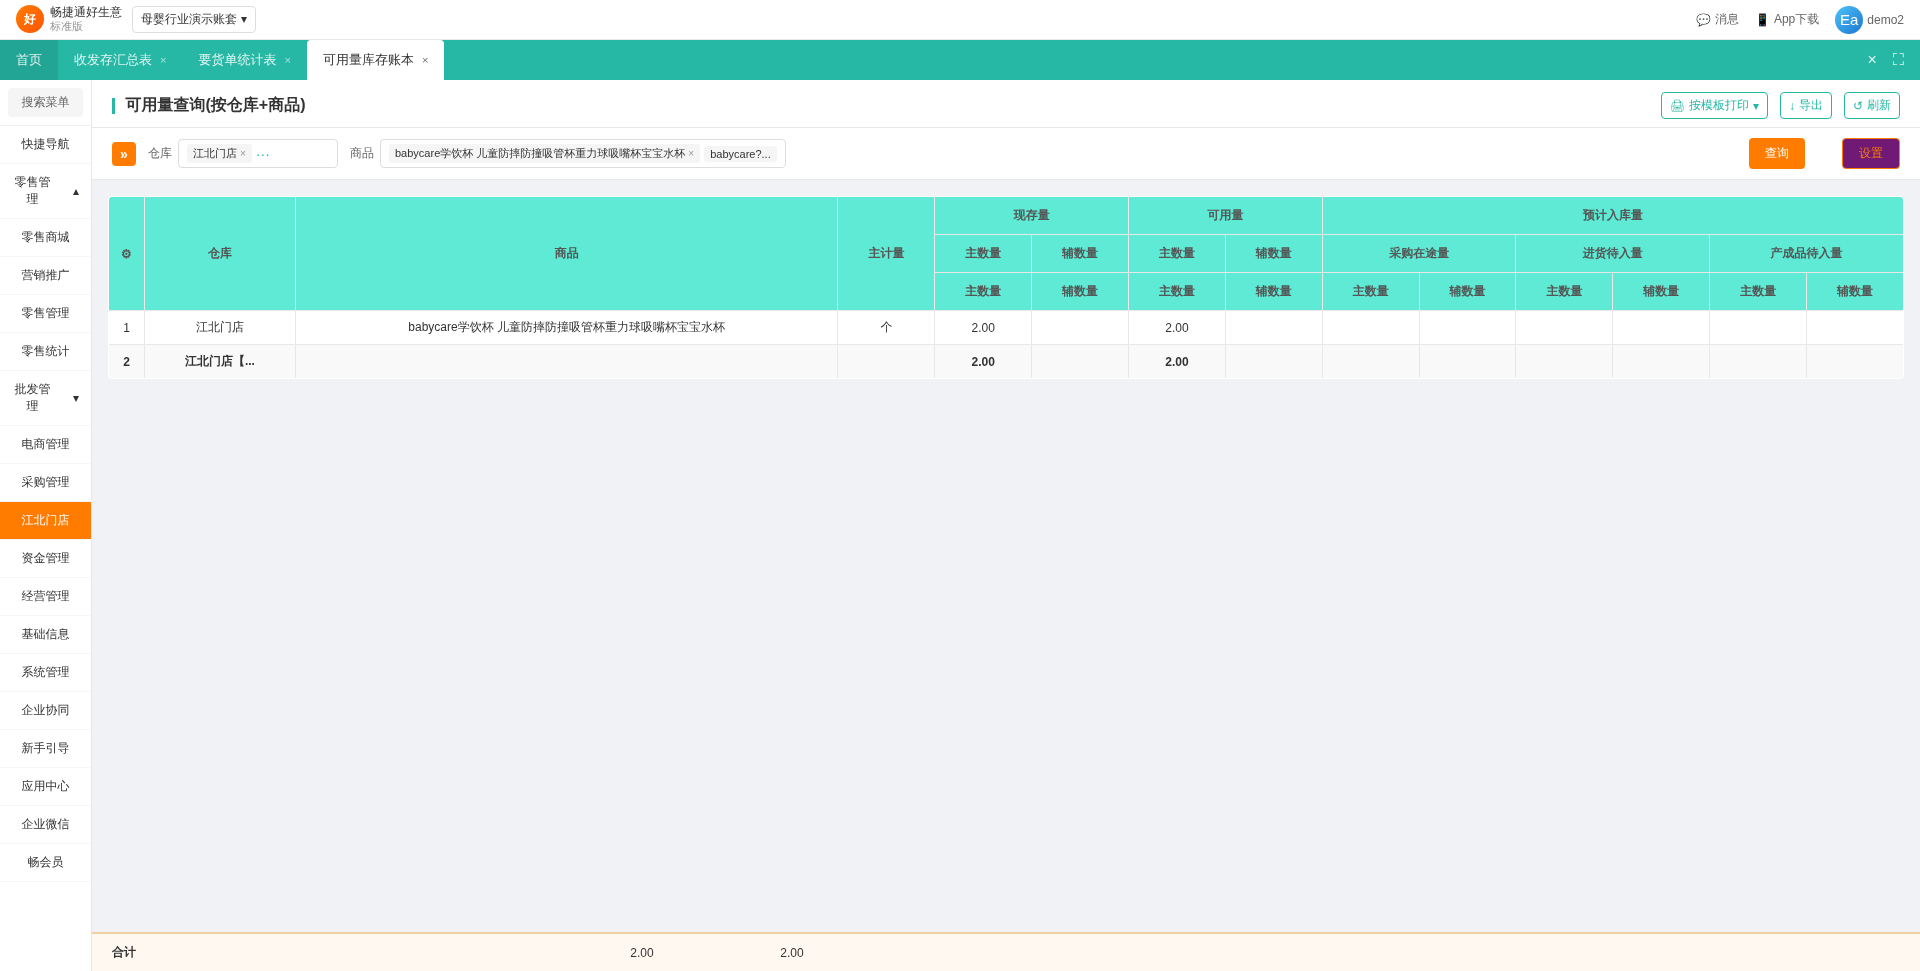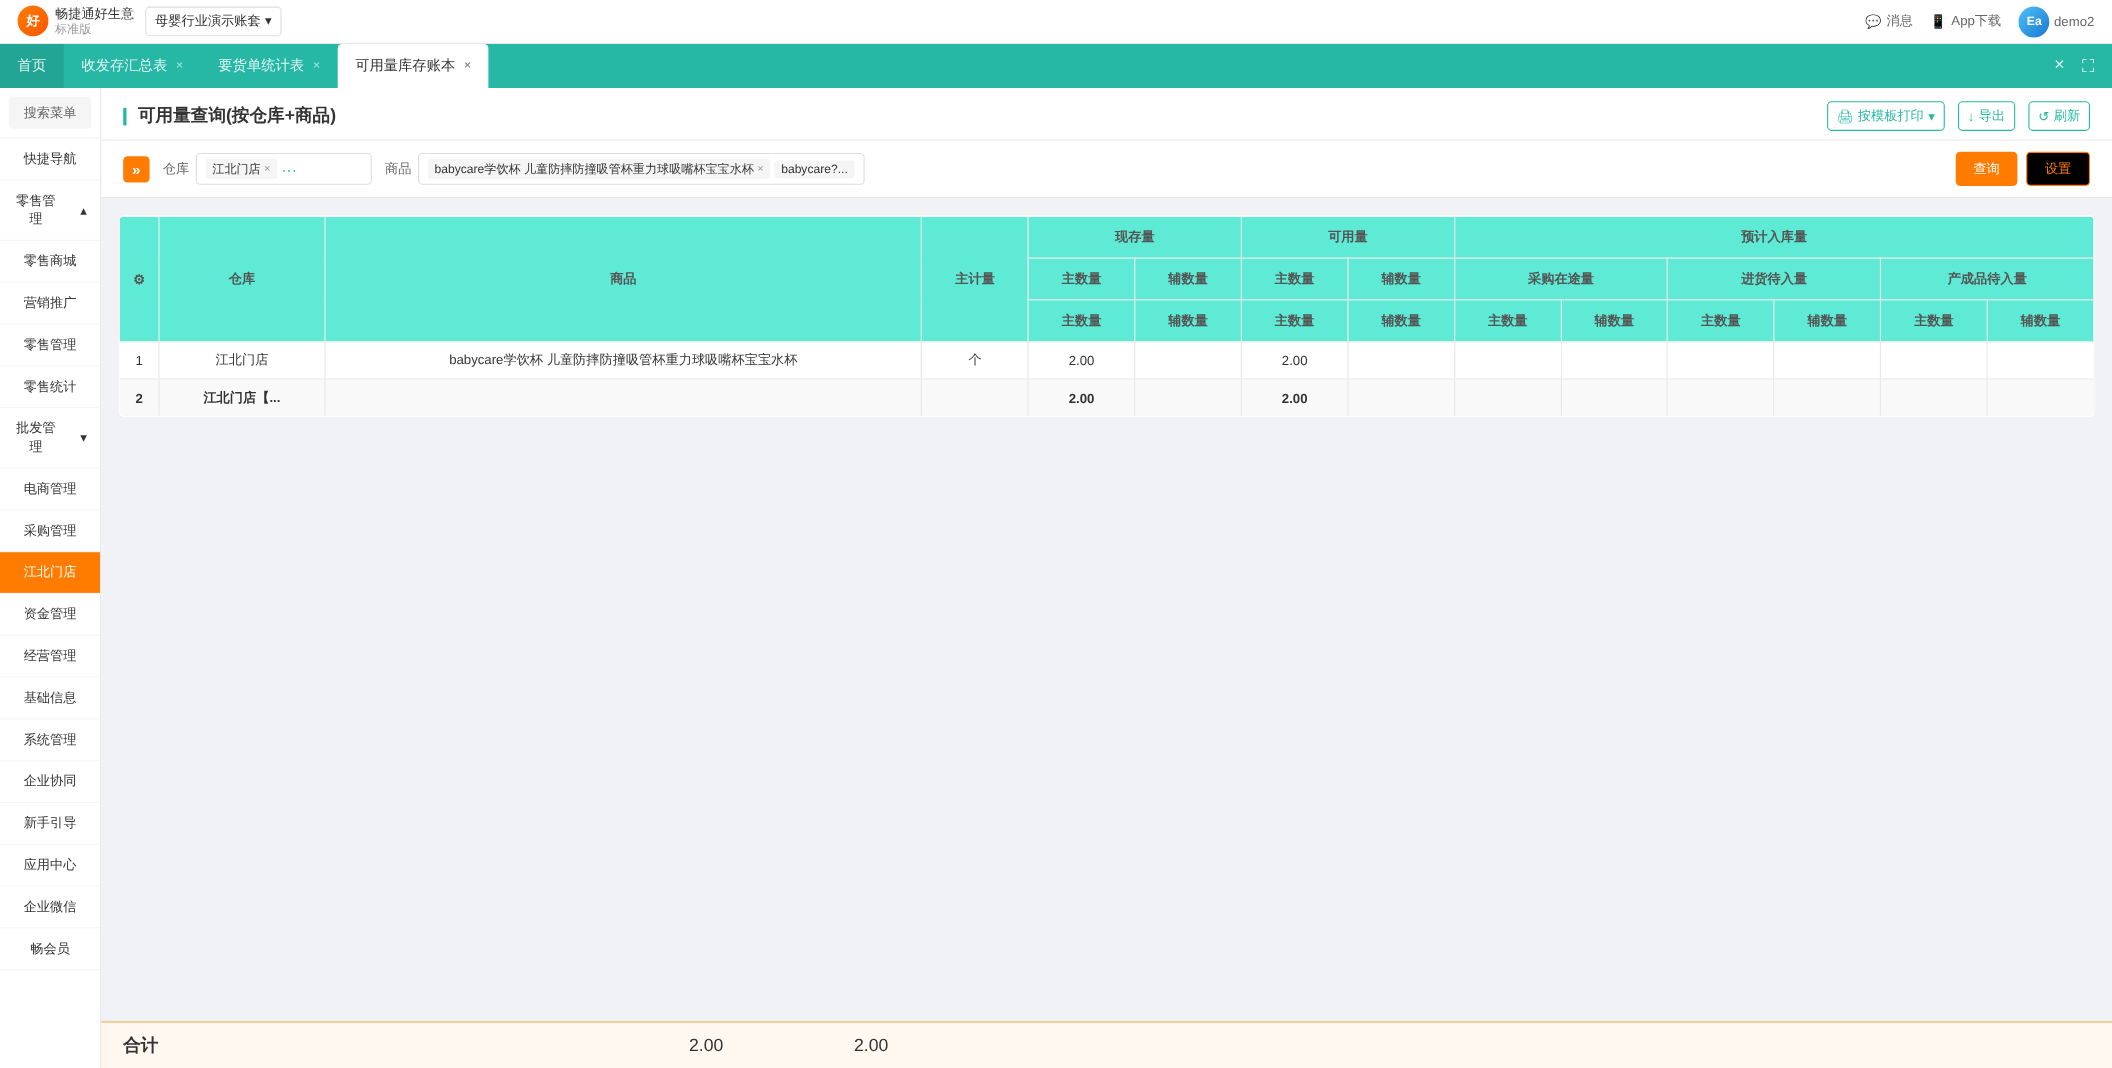--- a/index.html
+++ b/index.html
@@ -73,22 +73,22 @@
     }
     .user-avatar {
       width: 28px;
       height: 28px;
       background: linear-gradient(135deg, #4fc3f7, #1976d2);
       border-radius: 50%;
       display: flex;
       align-items: center;
       justify-content: center;
       color: white;
-      font-size: 11px;
-      font-weight: bold;
+      font-size: 15px;
+      font-weight: normal;
     }
 
     
     .tab-nav {
       height: 40px;
       background: #26b8a5;
       display: flex;
       align-items: center;
       padding-left: 0;
     }
@@ -290,27 +290,28 @@
     .btn-query {
       background: #ff7c00;
       color: white;
       border: none;
       border-radius: 4px;
       padding: 6px 16px;
       font-size: 12px;
       cursor: pointer;
     }
     .btn-setting {
-      background: #000000;
+      background: #701a75;
       color: #ff7c00;
       border: 1px solid #ff7c00;
       border-radius: 4px;
       padding: 6px 16px;
       font-size: 12px;
       cursor: pointer;
+      margin-left: 29px;
     }
 
     
     .table-container {
       flex: 1;
       overflow: auto;
       padding: 16px;
     }
     .data-table {
       width: 100%;
@@ -341,21 +342,21 @@
     .col-wide { min-width: 300px; }
     .col-narrow { min-width: 60px; }
     .td-left { text-align: left; }
 
     
     .table-footer {
       background: #fff8f0;
       padding: 10px 20px;
       display: flex;
       align-items: center;
-      font-size: 16px;
+      font-size: 12px;
       color: #333;
       border-top: 2px solid #f0d0a0;
       gap: 0;
     }
     .footer-label {
       min-width: 120px;
       font-weight: 600;
     }
 
     

